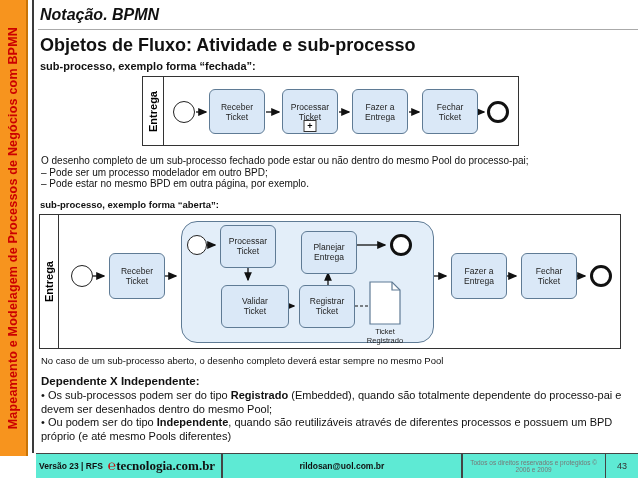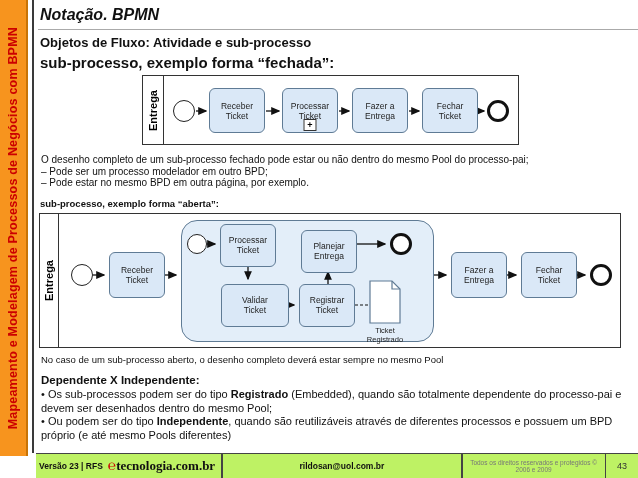--- a/index.html
+++ b/index.html
@@ -22,22 +22,22 @@
   .sidebar-text{
     writing-mode:vertical-rl;transform:rotate(180deg);
     font-weight:bold;font-size:12.5px;color:var(--sidebar_text);
     white-space:nowrap;letter-spacing:.2px;
   }
   .vrule{position:absolute;left:32px;top:0;width:2px;height:453px;background:#3a3a3a;}
   
   .content{position:absolute;left:38px;top:0;width:600px;}
   .page-title{font-size:16px;font-weight:bold;margin:6px 0 0 2px;font-style:italic;}
   .title-rule{border:none;border-top:1px solid #aaa;margin:5px 0 0 0;}
-  .subtitle{font-size:13px;font-weight:bold;margin:5px 0 0 2px;}
-  .caption{font-size:15px;font-weight:bold;margin:4px 0 4px 2px;}
+  .subtitle{font-size:18px;font-weight:bold;margin:5px 0 0 2px;}
+  .caption{font-size:11px;font-weight:bold;margin:4px 0 4px 2px;}
   .caption2{font-size:9.5px;font-weight:bold;margin:9px 0 4px 2px;}
   .notes{font-size:10px;line-height:11.5px;margin:9px 0 0 3px;}
   .open-note{font-size:9.5px;margin:6px 0 0 3px;}
   .dep{font-size:11px;line-height:13.5px;margin:9px 0 6px 3px;}
   .dep .dep-title{font-weight:bold;font-size:11.5px;margin-bottom:1px;}
   .b{font-weight:bold;}
   
   .pool{position:relative;border:1.2px solid var(--pool_border);background:#fff;}
   .pool1{margin-left:104px;width:377px;height:70px;margin-top:1px;}
   .pool2{margin-left:1px;width:582px;height:135px;margin-top:2px;}
@@ -94,21 +94,21 @@
   .p2-inner-end{left:350px;top:19px;}
   .p2-validar{left:181px;top:70px;width:68px;height:43px;}
   .p2-registrar{left:259px;top:70px;width:56px;height:43px;}
   .p2-fazer{left:411px;top:38px;width:56px;height:46px;}
   .p2-fechar{left:481px;top:38px;width:56px;height:46px;}
   .p2-end{left:550px;top:50px;}
   
   .footer{
     position:absolute;left:36px;right:0;bottom:0;height:25px;
     border-top:1.4px solid #444;display:flex;align-items:center;
-    background:#bef264;
+    background:#5eead4;
   }
   .footer .cell{display:flex;align-items:center;height:100%;}
   .footer .divider{width:1.4px;height:100%;background:#444;}
   .f-version{font-size:8.5px;font-weight:bold;padding:0 5px 0 3px;white-space:nowrap;}
   .f-logo{font-family:"Liberation Serif",serif;font-weight:bold;font-size:13px;
     white-space:nowrap;padding-right:6px;}
   .f-logo .mark{color:var(--logo_red);font-size:14px;}
   .f-email{flex:1;justify-content:center;font-size:8.5px;font-weight:bold;}
   .f-copy{width:142px;justify-content:center;font-size:6.5px;color:#777;text-align:center;}
   .f-page{width:32px;justify-content:center;font-size:9px;color:#333;}

